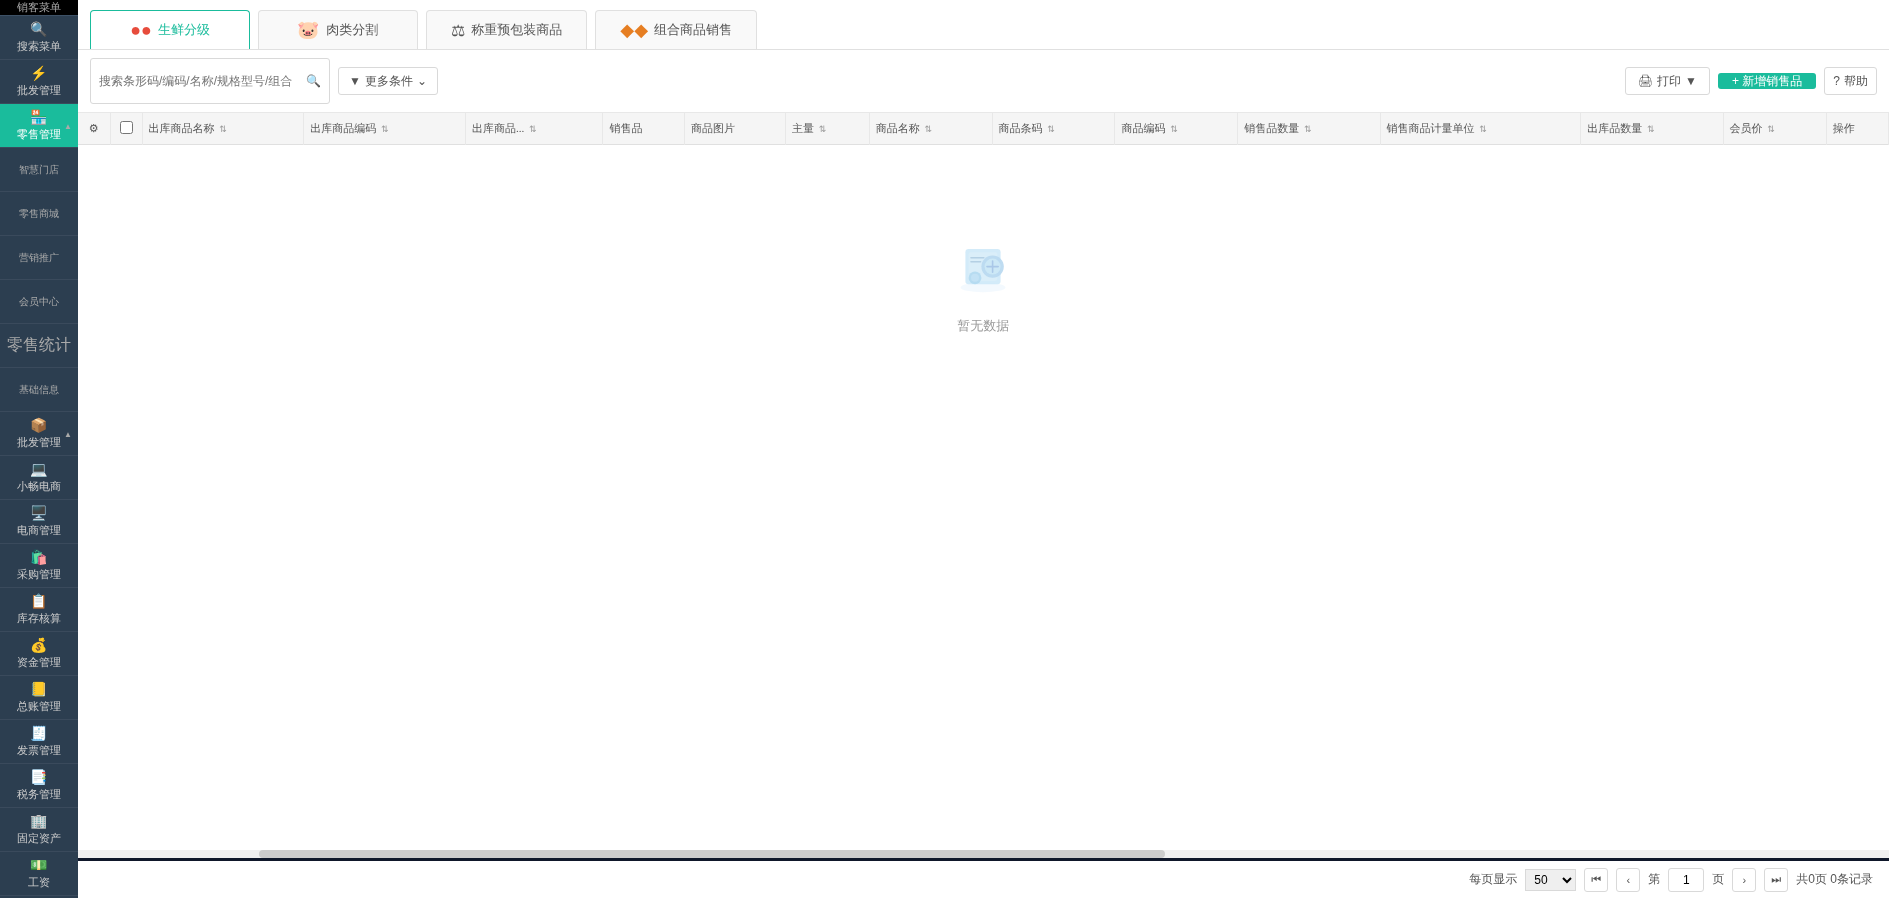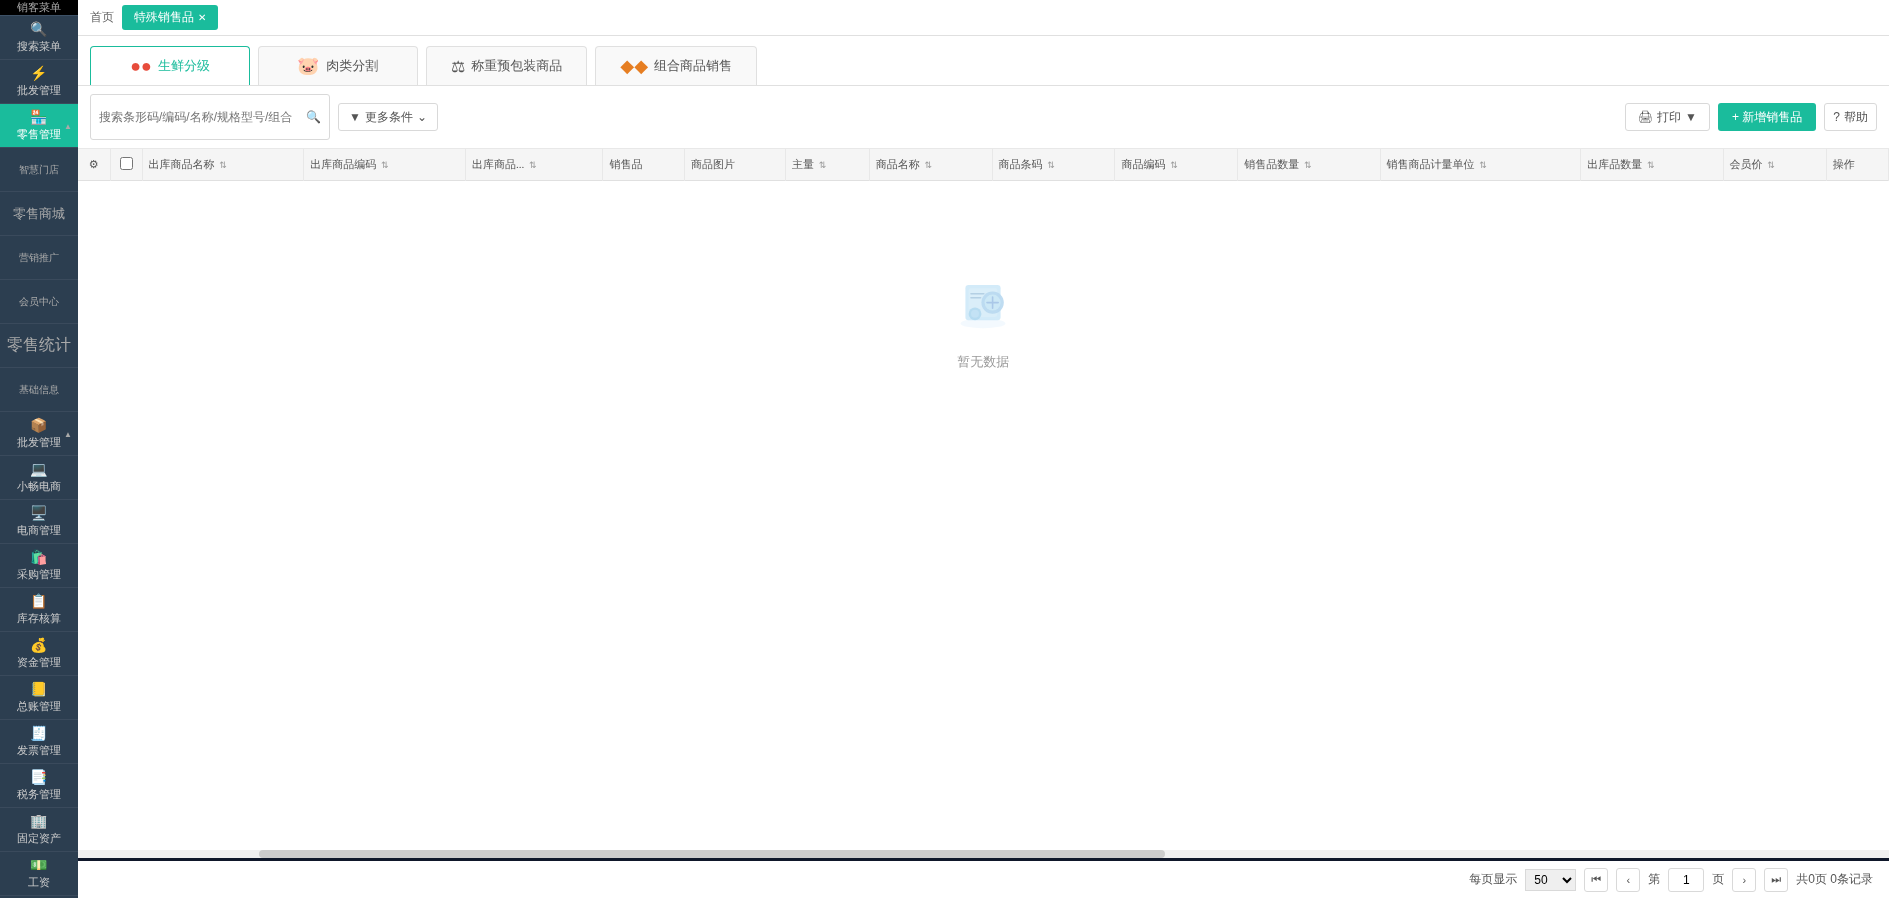--- a/index.html
+++ b/index.html
@@ -192,21 +192,21 @@
       display: flex;
       align-items: center;
       gap: 4px;
       padding: 4px 14px;
       border: none;
       border-radius: 3px;
       background: #1abc9c;
       color: #fff;
       cursor: pointer;
       font-size: 12px;
-      height: 28px;
+      height: 16px;
     }
     .btn-help {
       display: flex;
       align-items: center;
       gap: 4px;
       padding: 4px 8px;
       border: 1px solid #d9d9d9;
       border-radius: 3px;
       background: #fff;
       cursor: pointer;
@@ -329,21 +329,21 @@
     <span class="icon">⚡</span>
     <span>批发管理</span>
   </div>
   <div class="sidebar-item has-arrow active">
     <span class="icon">🏪</span>
     <span>零售管理</span>
   </div>
   <div class="sidebar-item" style="font-size:10px;color:#aaa;">
     <span>智慧门店</span>
   </div>
-  <div class="sidebar-item" style="font-size:13px;color:#aaa;">
+  <div class="sidebar-item" style="font-size:10px;color:#aaa;">
     <span>零售商城</span>
   </div>
   <div class="sidebar-item" style="font-size:10px;color:#aaa;">
     <span>营销推广</span>
   </div>
   <div class="sidebar-item" style="font-size:10px;color:#aaa;">
     <span>会员中心</span>
   </div>
   <div class="sidebar-item" style="font-size:16px;color:#aaa;">
     <span>零售统计</span>
@@ -397,27 +397,20 @@
   </div>
   <div class="sidebar-item">
     
     
   </div>
 
 </div>
 
 <div class="main-content">
 
-  <div class="top-bar">
-    <span class="top-bar-home">首页</span>
-    <div class="top-bar-tab">
-      <span>特殊销售品</span>
-      <span class="close">✕</span>
-    </div>
-  </div>
 
   <div class="page-area">
 
     <div class="category-tabs">
       <div class="category-tab active">
         <span class="tab-icon" style="color:#e74c3c;">●●</span>
         <span>生鲜分级</span>
       </div>
       <div class="category-tab">
         <span class="tab-icon">🐷</span>

